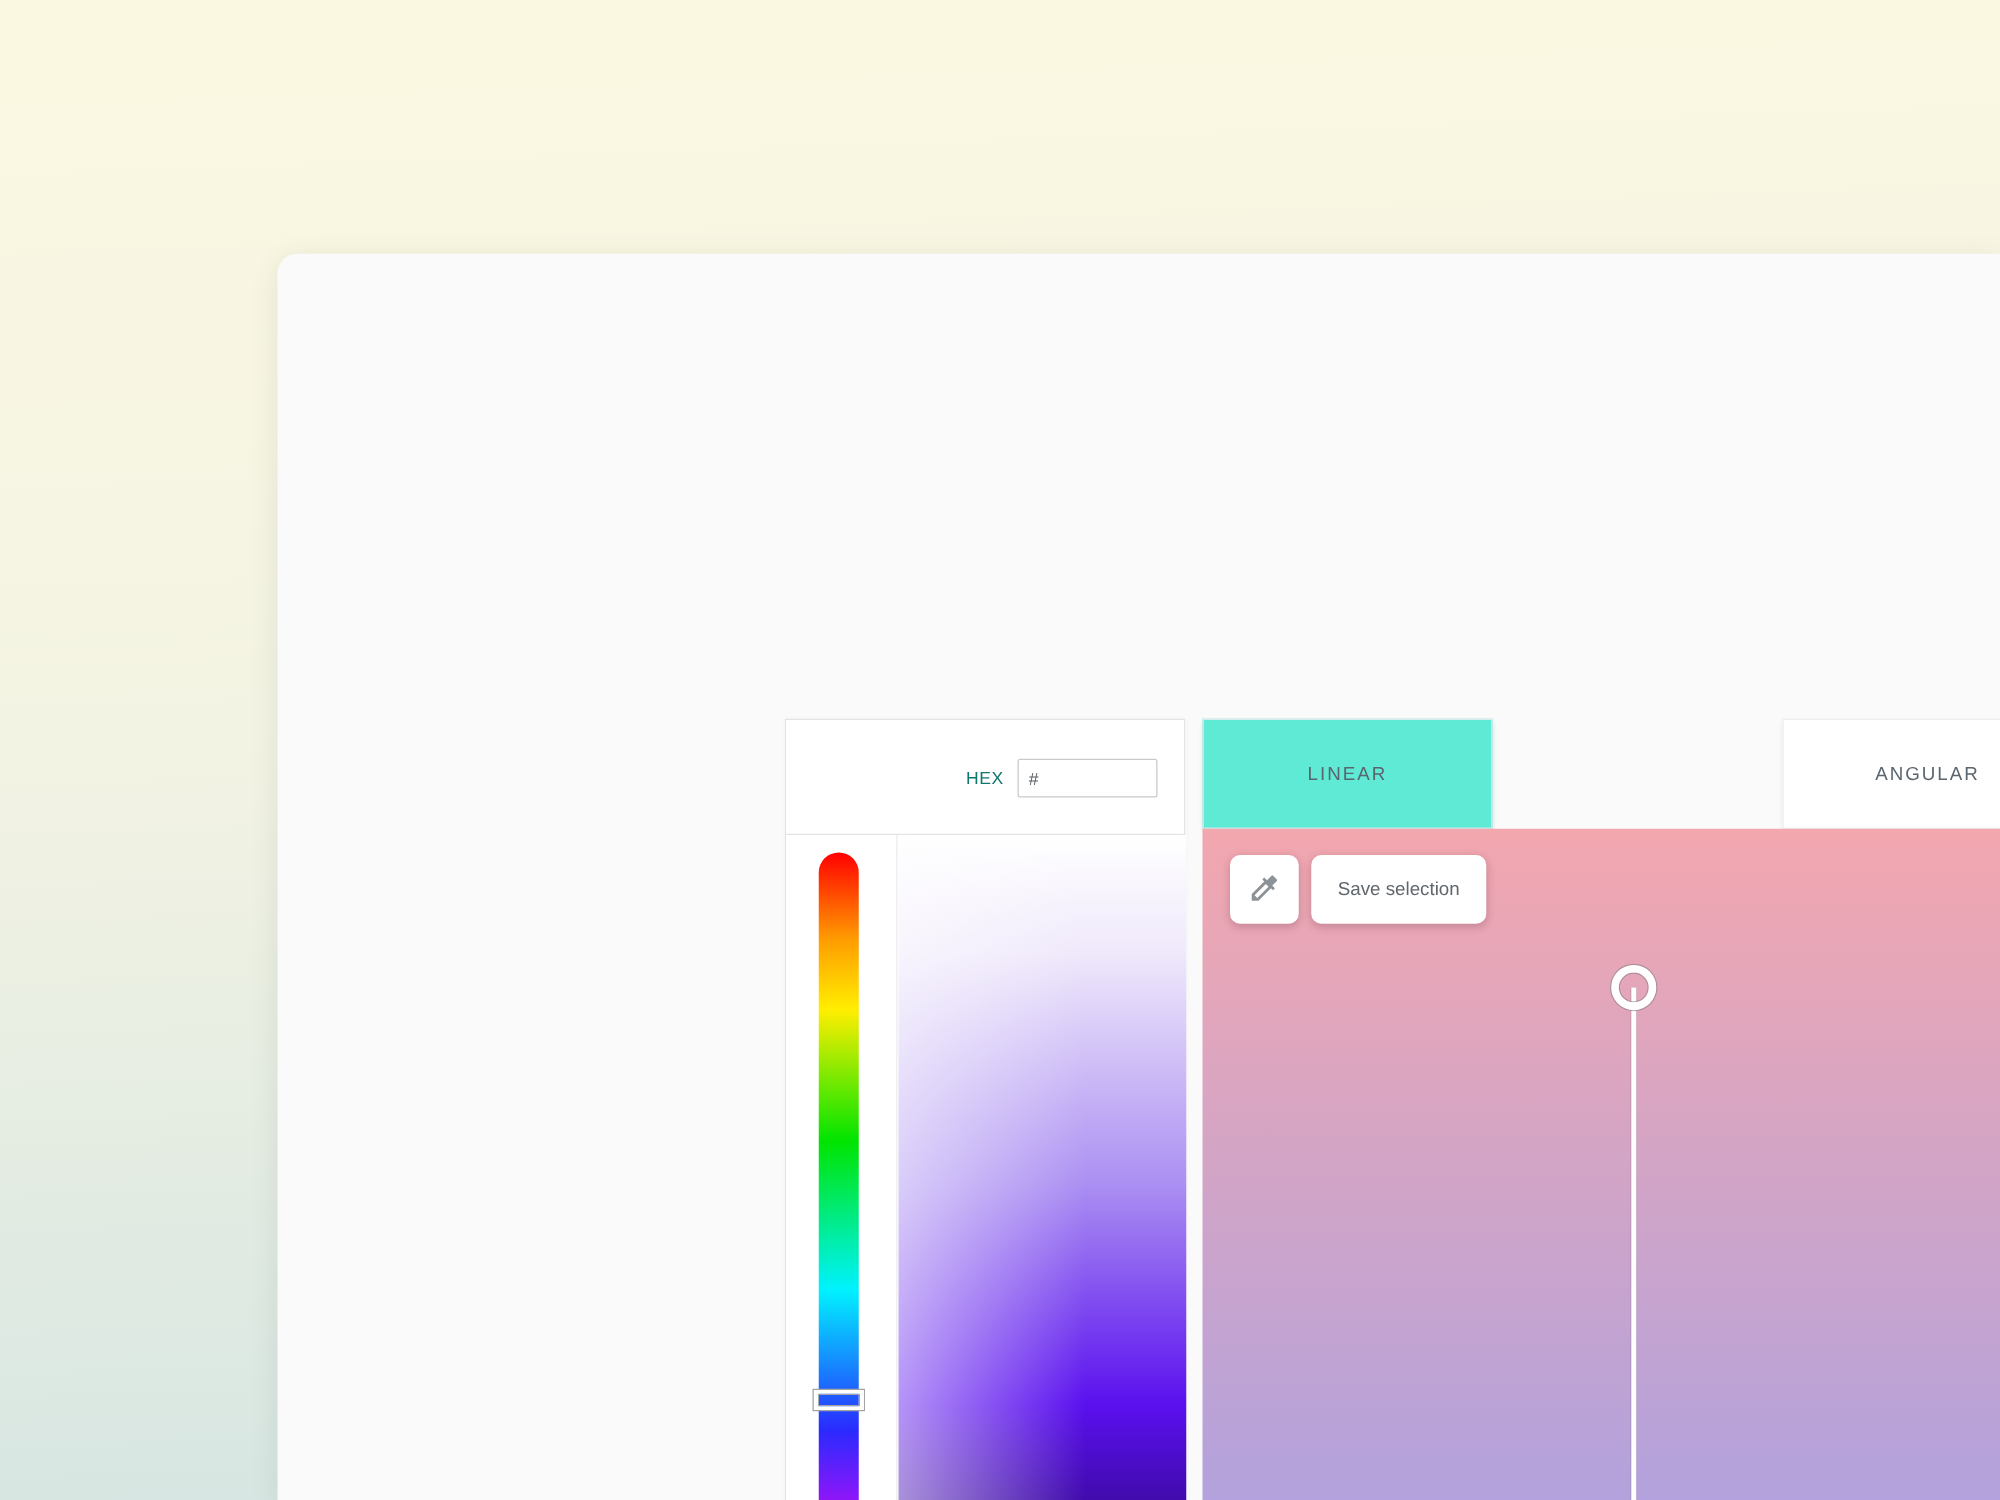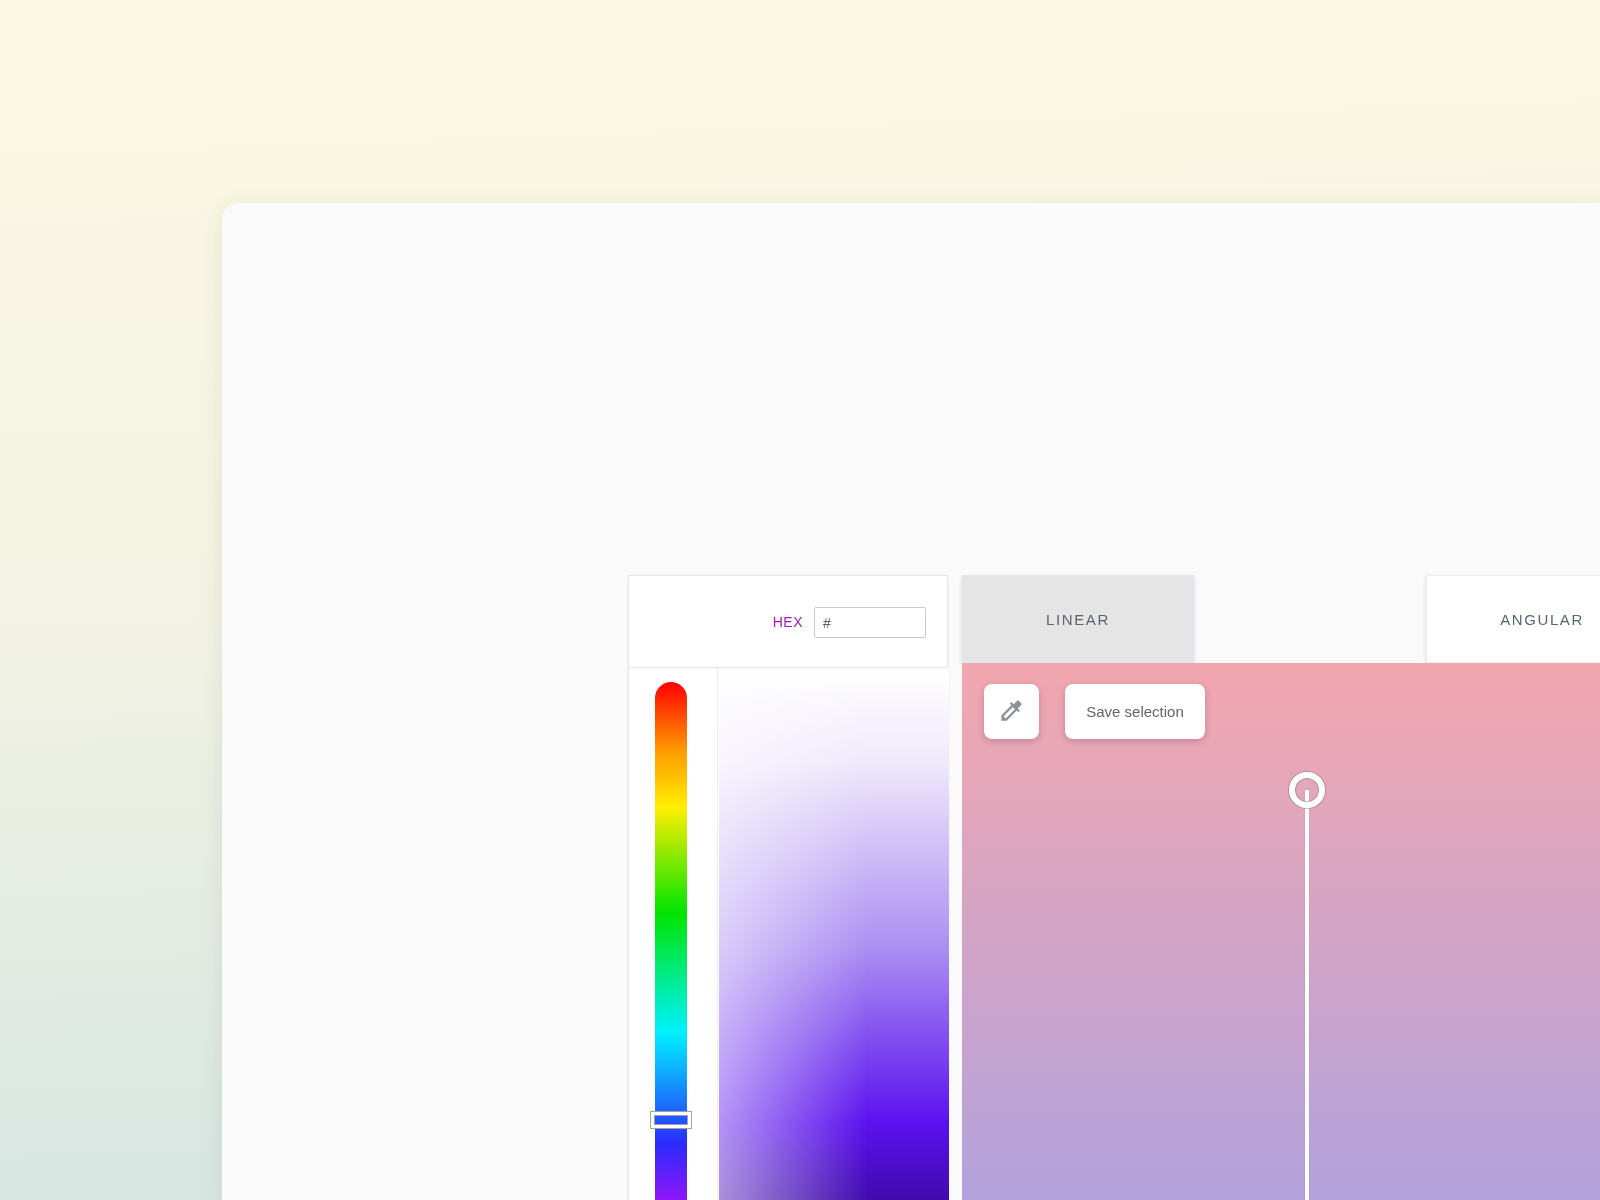--- a/index.html
+++ b/index.html
@@ -22,21 +22,21 @@
     background: #ffffff; border: 1px solid #e4e4e4; border-bottom: none;
     box-shadow: 0 1px 4px rgba(0,0,0,.05);
   }
   .hex-row {
     position: absolute; left: 0; top: 0; width: 100%; height: 92px;
     border-bottom: 1px solid #e4e4e4; background: #fff;
   }
   .hex-label {
     position: absolute; left: 100px; top: 24px; width: 74px; height: 44px;
     line-height: 44px; text-align: right;
-    font-size: 14px; color: #a21caf; letter-spacing: .5px;
+    font-size: 14px; color: #0f766e; letter-spacing: .5px;
   }
   .hex-input {
     position: absolute; left: 185px; top: 31px; width: 112px; height: 31px;
     border: 1px solid #c9c9c9; border-radius: 2px; background: #fff;
     font-family: "Liberation Sans", sans-serif;
     font-size: 14px; color: #5a5f64; padding: 0 8px; outline: none;
   }
   .hue-column {
     position: absolute; left: 0; top: 92px; width: 89px; height: 736px;
     background: #fff; border-right: 1px solid #ececec;
@@ -57,37 +57,37 @@
   
   .tab-row { position: absolute; left: 740px; top: 372px; width: 696px; height: 88px; }
   .tab {
     position: absolute; top: 0; height: 88px; width: 232px;
     background: #ffffff; border: 1px solid #eceef0;
     display: flex; align-items: center; justify-content: center;
     font-size: 15px; letter-spacing: 1.6px; color: #5a656e;
     box-shadow: 0 2px 4px rgba(0,0,0,.14);
     cursor: pointer;
   }
-  .tab.active { background: #e5e5e5; border-color: #dde9f0; }
+  .tab.active { background: #5eead4; border-color: #dde9f0; }
   .tab-0 { left: 0; }
   .tab-1 { left: 232px; }
   .tab-2 { left: 464px; }
 
   
   .gradient-preview {
     position: absolute; left: 740px; top: 460px; width: 696px; height: 740px;
   }
   .tool-button {
     position: absolute; top: 21px; background: #ffffff; border: none;
     border-radius: 8px; box-shadow: 0 2px 7px rgba(80,40,50,.25);
     display: flex; align-items: center; justify-content: center;
     cursor: pointer; font-family: "Liberation Sans", sans-serif;
   }
   .eyedropper-button { left: 22px; width: 55px; height: 55px; }
-  .save-button { left: 103px; width: 140px; height: 55px; font-size: 15px; color: #5f666c; }
+  .save-button { left: 87px; width: 140px; height: 55px; font-size: 15px; color: #5f666c; }
 
   .gradient-line {
     position: absolute; left: 343px; top: 127px; width: 4px; height: 525px;
     background: #ffffff; box-shadow: 0 0 1px rgba(90,90,90,.55);
   }
   .gradient-handle {
     position: absolute; width: 36px; height: 36px; border-radius: 50%;
     border: 6px solid #ffffff; background: transparent;
     box-shadow: 0 0 0 1px rgba(125,125,125,.55), inset 0 0 0 1px rgba(125,125,125,.55);
     cursor: grab;

